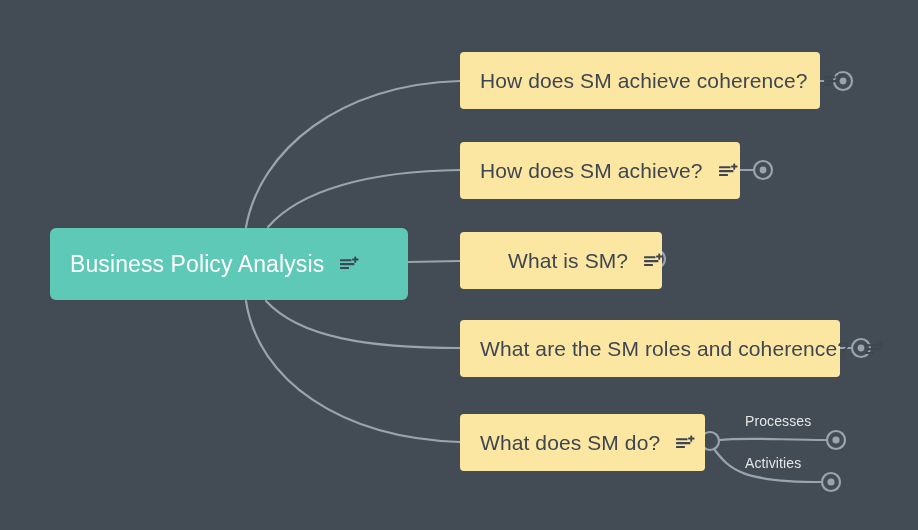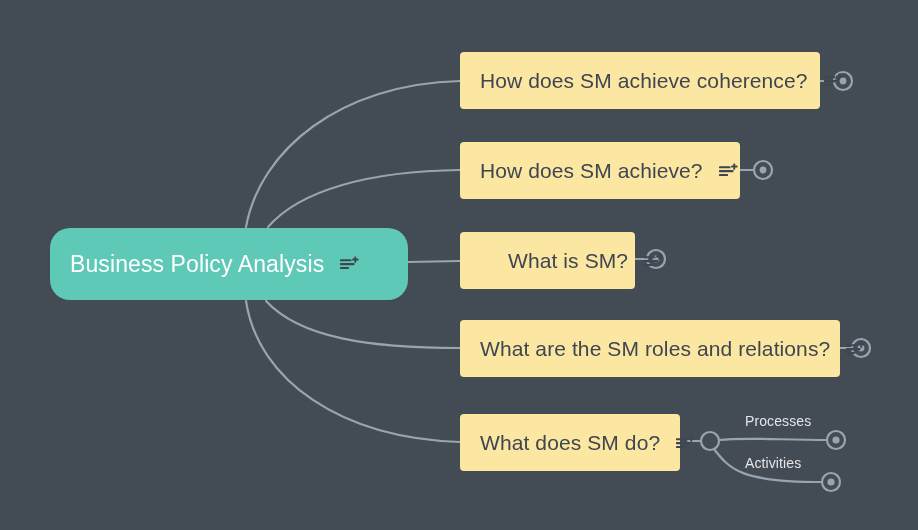--- a/index.html
+++ b/index.html
@@ -34,21 +34,21 @@
     display: flex;
     align-items: center;
     border-radius: 4px;
     padding: 0 20px;
     white-space: nowrap;
   }
   .node-root {
     background: #5fc9b7;
     color: #ffffff;
     height: 72px;
-    border-radius: 20px;
+    border-radius: 6px;
   }
   .node-branch {
     background: #fbe6a2;
     color: #3e4651;
     height: 57px;
   }
   .node-label {
     font-size: 21px;
     letter-spacing: 0.1px;
   }
@@ -154,47 +154,47 @@
       <svg width="19" height="16" viewBox="0 0 19 16" xmlns="http://www.w3.org/2000/svg">
         <rect x="0" y="3.2" width="11.5" height="2.1" rx="0.6" fill="#3e4651"></rect>
         <rect x="0" y="7.1" width="14.5" height="2.1" rx="0.6" fill="#3e4651"></rect>
         <rect x="0" y="11" width="9" height="2.1" rx="0.6" fill="#3e4651"></rect>
         <rect x="14.3" y="0.4" width="1.9" height="6.4" rx="0.5" fill="#3e4651"></rect>
         <rect x="12.1" y="2.6" width="6.4" height="1.9" rx="0.5" fill="#3e4651"></rect>
       </svg>
     </span>
   </div>
 
-  <div class="node node-branch" style="left:460px; top:232px; width:175px;padding-left:48px;">
+  <div class="node node-branch" style="left:460px; top:232px; width:202px;padding-left:48px;">
     <span class="node-label">What is SM?</span>
     <span class="note-icon">
       <svg width="19" height="16" viewBox="0 0 19 16" xmlns="http://www.w3.org/2000/svg">
         <rect x="0" y="3.2" width="11.5" height="2.1" rx="0.6" fill="#3e4651"></rect>
         <rect x="0" y="7.1" width="14.5" height="2.1" rx="0.6" fill="#3e4651"></rect>
         <rect x="0" y="11" width="9" height="2.1" rx="0.6" fill="#3e4651"></rect>
         <rect x="14.3" y="0.4" width="1.9" height="6.4" rx="0.5" fill="#3e4651"></rect>
         <rect x="12.1" y="2.6" width="6.4" height="1.9" rx="0.5" fill="#3e4651"></rect>
       </svg>
     </span>
   </div>
 
   <div class="node node-branch" style="left:460px; top:320px; width:380px;">
-    <span class="node-label">What are the SM roles and relations?</span>
-    <span class="note-icon">
-      <svg width="19" height="16" viewBox="0 0 19 16" xmlns="http://www.w3.org/2000/svg">
-        <rect x="0" y="3.2" width="11.5" height="2.1" rx="0.6" fill="#3e4651"></rect>
-        <rect x="0" y="7.1" width="14.5" height="2.1" rx="0.6" fill="#3e4651"></rect>
-        <rect x="0" y="11" width="9" height="2.1" rx="0.6" fill="#3e4651"></rect>
-        <rect x="14.3" y="0.4" width="1.9" height="6.4" rx="0.5" fill="#3e4651"></rect>
-        <rect x="12.1" y="2.6" width="6.4" height="1.9" rx="0.5" fill="#3e4651"></rect>
-      </svg>
-    </span>
-  </div>
-
-  <div class="node node-branch" style="left:460px; top:414px; width:220px;">
+    <span class="node-label">What are the SM roles and coherence?</span>
+    <span class="note-icon">
+      <svg width="19" height="16" viewBox="0 0 19 16" xmlns="http://www.w3.org/2000/svg">
+        <rect x="0" y="3.2" width="11.5" height="2.1" rx="0.6" fill="#3e4651"></rect>
+        <rect x="0" y="7.1" width="14.5" height="2.1" rx="0.6" fill="#3e4651"></rect>
+        <rect x="0" y="11" width="9" height="2.1" rx="0.6" fill="#3e4651"></rect>
+        <rect x="14.3" y="0.4" width="1.9" height="6.4" rx="0.5" fill="#3e4651"></rect>
+        <rect x="12.1" y="2.6" width="6.4" height="1.9" rx="0.5" fill="#3e4651"></rect>
+      </svg>
+    </span>
+  </div>
+
+  <div class="node node-branch" style="left:460px; top:414px; width:245px;">
     <span class="node-label">What does SM do?</span>
     <span class="note-icon">
       <svg width="19" height="16" viewBox="0 0 19 16" xmlns="http://www.w3.org/2000/svg">
         <rect x="0" y="3.2" width="11.5" height="2.1" rx="0.6" fill="#3e4651"></rect>
         <rect x="0" y="7.1" width="14.5" height="2.1" rx="0.6" fill="#3e4651"></rect>
         <rect x="0" y="11" width="9" height="2.1" rx="0.6" fill="#3e4651"></rect>
         <rect x="14.3" y="0.4" width="1.9" height="6.4" rx="0.5" fill="#3e4651"></rect>
         <rect x="12.1" y="2.6" width="6.4" height="1.9" rx="0.5" fill="#3e4651"></rect>
       </svg>
     </span>

